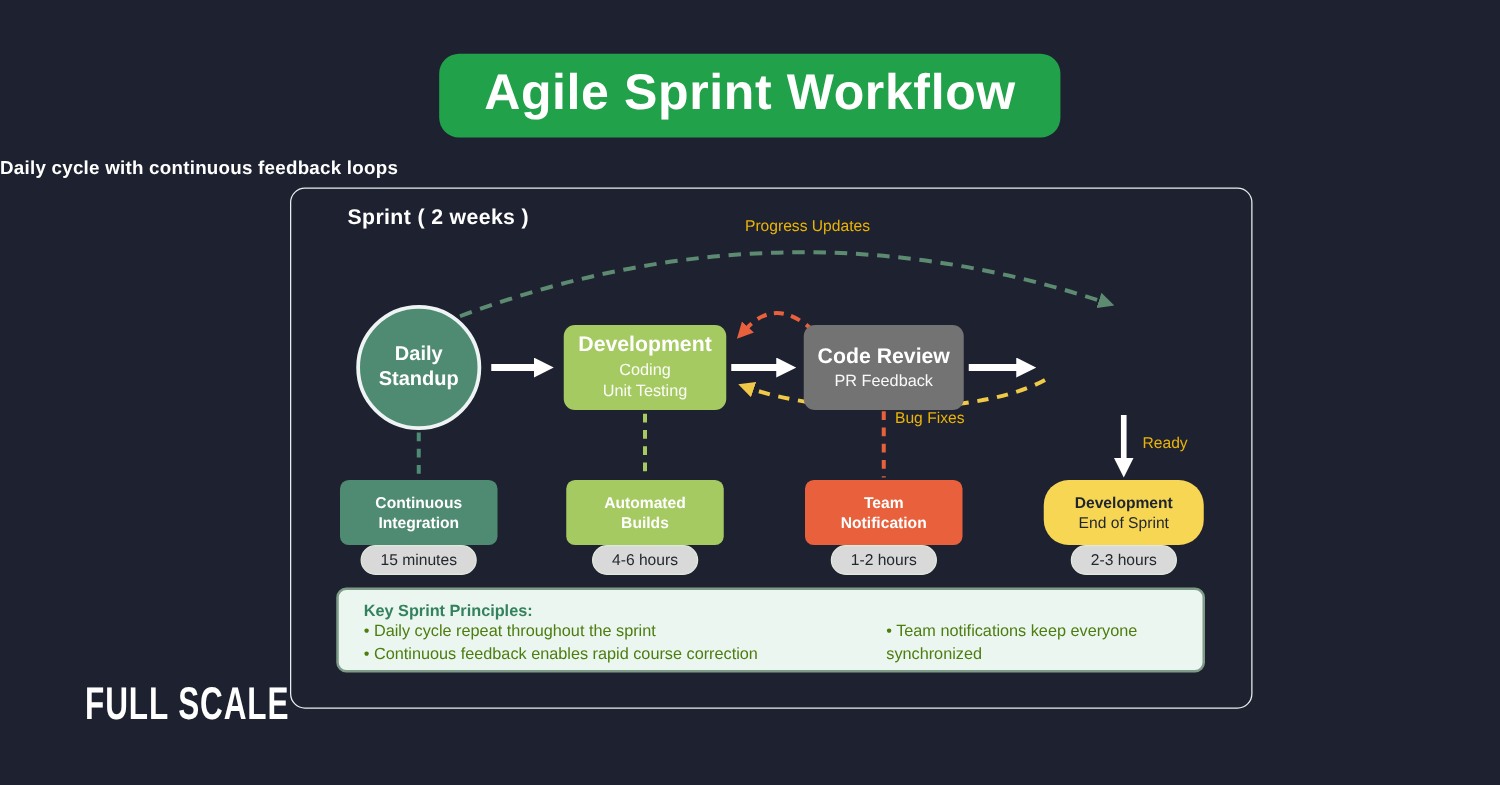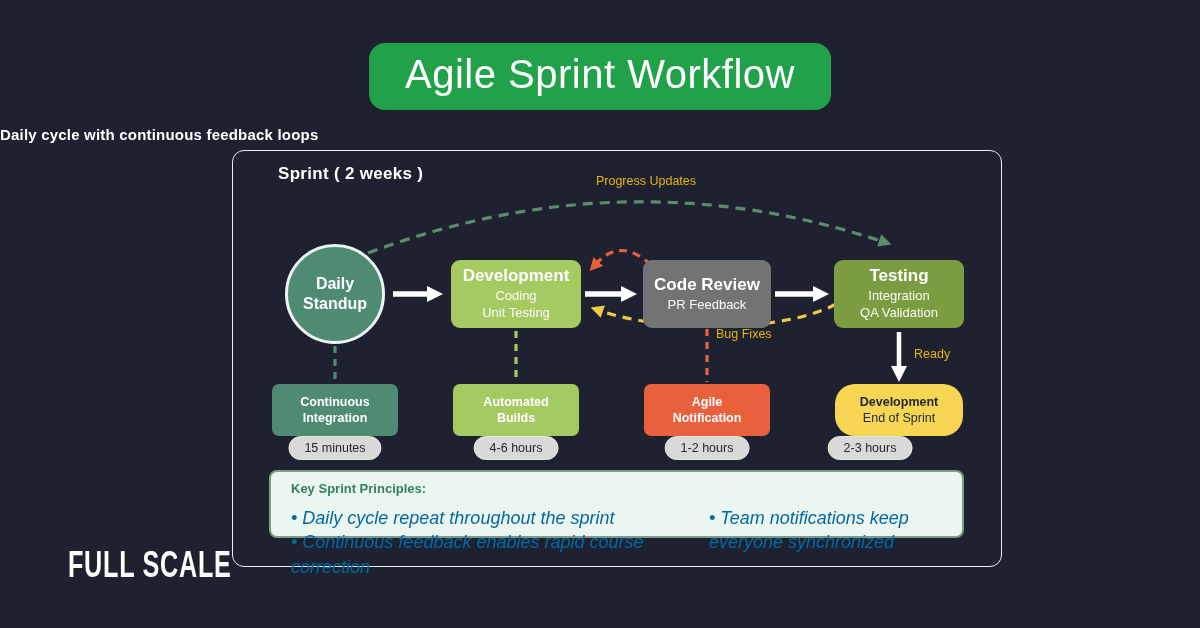--- a/index.html
+++ b/index.html
@@ -7,21 +7,21 @@
     width:1200px;height:628px;
     background:#1e2230;
     font-family:"Liberation Sans", sans-serif;
     position:relative;overflow:hidden;
   }
   .canvas{position:absolute;left:0;top:0;width:1200px;height:628px;}
 
   
   .title-banner{
     position:absolute;left:50%;top:43px;transform:translateX(-50%);
-    background:#21a24a;color:#fff;font-weight:normal;font-size:40px;
+    background:#21a24a;color:#fff;font-weight:bold;font-size:40px;
     padding:9px 36px 13px;border-radius:16px;white-space:nowrap;letter-spacing:.5px;
   }
   .subtitle{
     position:absolute;left:0;top:126px;width:100%;text-align:left;
     color:#fff;font-weight:bold;font-size:15px;letter-spacing:.2px;
   }
 
   
   .frame{
     position:absolute;left:232px;top:150px;width:768px;height:415px;
@@ -73,30 +73,30 @@
   .sub-eos .eos-t{font-weight:bold;font-size:12.5px;}
   .sub-eos .eos-s{font-weight:normal;font-size:12.5px;}
 
   
   .pill{
     position:absolute;top:285px;height:24px;transform:translateX(-50%);
     background:#d9d9d9;border:1.5px solid #dfe9da;border-radius:14px;
     color:#23282f;font-size:12.5px;display:flex;align-items:center;justify-content:center;
     padding:0 15px;white-space:nowrap;box-sizing:border-box;
   }
-  .pill-1{left:102px;} .pill-2{left:283px;} .pill-3{left:474px;} .pill-4{left:637px;}
+  .pill-1{left:102px;} .pill-2{left:283px;} .pill-3{left:474px;} .pill-4{left:666px;}
 
   
   .principles{
     position:absolute;left:36px;top:319px;width:695px;height:68px;box-sizing:border-box;
     background:#eaf6ef;border:2px solid #7e9b88;border-radius:8px;padding:9px 20px 0;
   }
-  .p-title{color:#34815d;font-weight:bold;font-size:13px;margin-bottom:10px;}
+  .p-title{color:#34815d;font-weight:bold;font-size:13px;margin-bottom:0;}
   .p-cols{display:flex;}
-  .p-col{color:#0369a1;font-size:18px;line-height:1.35;font-style:italic;}
+  .p-col{color:#4d7c0f;font-size:13px;line-height:1.35;}
   .p-col-left{width:418px;}
   .p-col-right{flex:1;}
 
   
   .logo{
     position:absolute;left:68px;top:543px;color:#fff;font-weight:bold;font-size:35px;
     transform:scaleX(.72) scaleY(1.05);transform-origin:left top;white-space:nowrap;letter-spacing:1px;
   }
 </style>
 </head>
@@ -155,34 +155,29 @@
       <div class="t">Development</div>
       <div class="d">Coding</div>
       <div class="d">Unit Testing</div>
     </div>
 
     <div class="node-box node-cr">
       <div class="t">Code Review</div>
       <div class="d">PR Feedback</div>
     </div>
 
-    <div class="node-box node-test">
-      <div class="t">Testing</div>
-      <div class="d">Integration</div>
-      <div class="d">QA Validation</div>
-    </div>
 
     <div class="sub-box sub-ci">
       <div class="wrap">Continuous Integration</div>
     </div>
     <div class="sub-box sub-ab">
       <div class="wrap">Automated Builds</div>
     </div>
     <div class="sub-box sub-tn">
-      <div class="wrap">Agile Notification</div>
+      <div class="wrap">Team Notification</div>
     </div>
     <div class="sub-box sub-eos">
       <div class="eos-t">Development</div>
       <div class="eos-s">End of Sprint</div>
     </div>
 
     <div class="pill pill-1">15 minutes</div>
     <div class="pill pill-2">4-6 hours</div>
     <div class="pill pill-3">1-2 hours</div>
     <div class="pill pill-4">2-3 hours</div>

